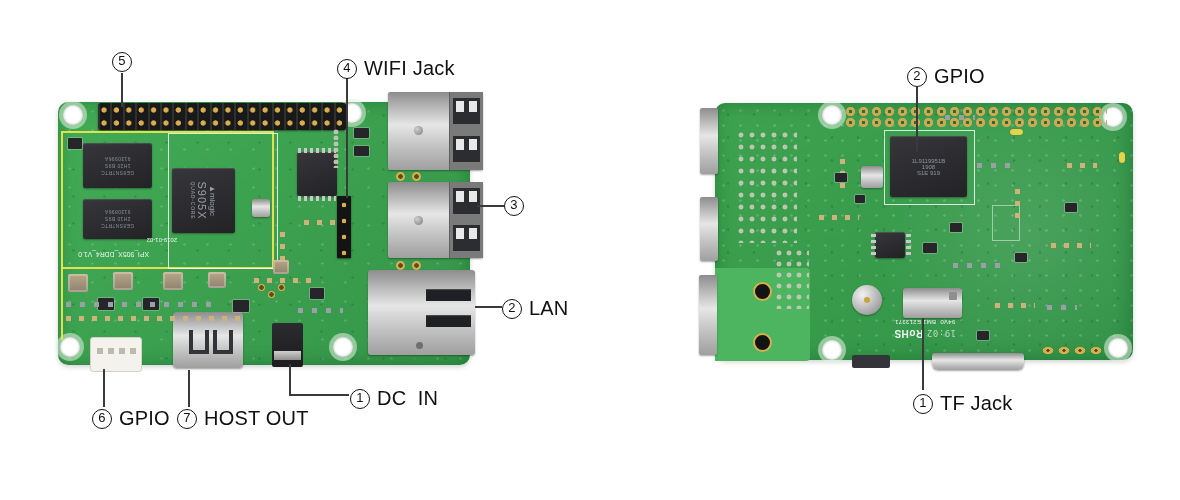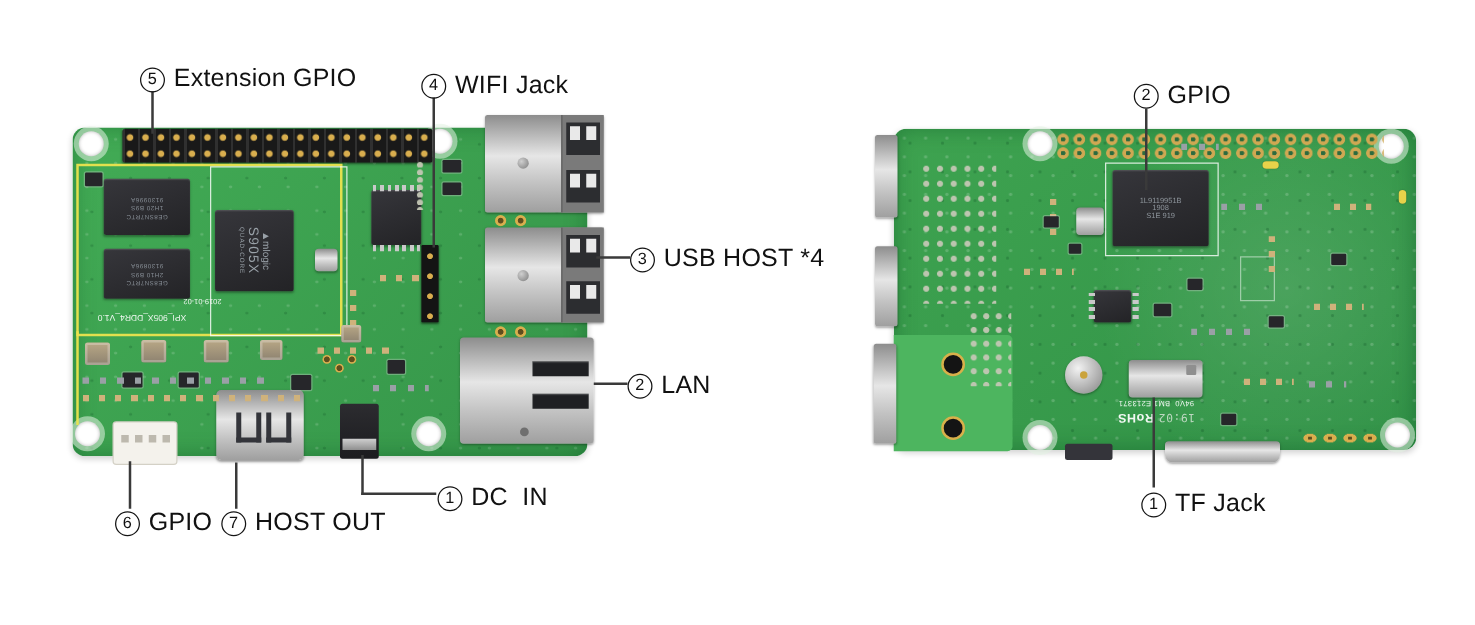--- a/index.html
+++ b/index.html
@@ -308,29 +308,27 @@
   <div class="ln" style="left:475px;top:306px;width:27px;height:2px"></div>
   <div class="ln" style="left:289px;top:364px;width:2px;height:32px"></div>
   <div class="ln" style="left:289px;top:394px;width:60px;height:2px"></div>
   <div class="ln" style="left:103px;top:369px;width:2px;height:38px"></div>
   <div class="ln" style="left:188px;top:370px;width:2px;height:37px"></div>
   <div class="ln" style="left:916px;top:87px;width:2px;height:65px"></div>
   <div class="ln" style="left:922px;top:318px;width:2px;height:72px"></div>
 
   <div class="co" style="left:112px;top:52px">
     <span class="cnum">5</span>
-    <span>Extension GPIO</span>
   </div>
   <div class="co" style="left:337px;top:57px">
     <span class="cnum">4</span>
     <span>WIFI Jack</span>
   </div>
   <div class="co" style="left:504px;top:196px">
     <span class="cnum">3</span>
-    <span>USB HOST *4</span>
   </div>
   <div class="co" style="left:502px;top:297px">
     <span class="cnum">2</span>
     <span>LAN</span>
   </div>
   <div class="co" style="left:350px;top:387px">
     <span class="cnum">1</span>
     <span>DC&nbsp; IN</span>
   </div>
   <div class="co" style="left:92px;top:407px">

